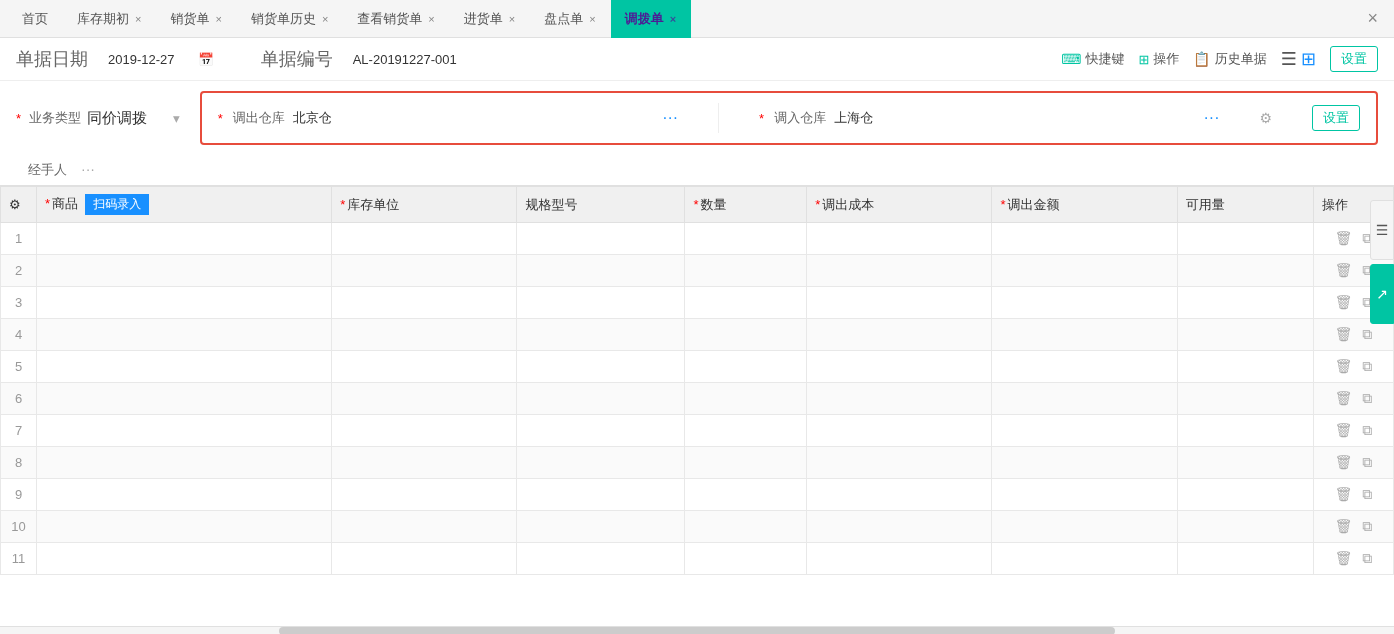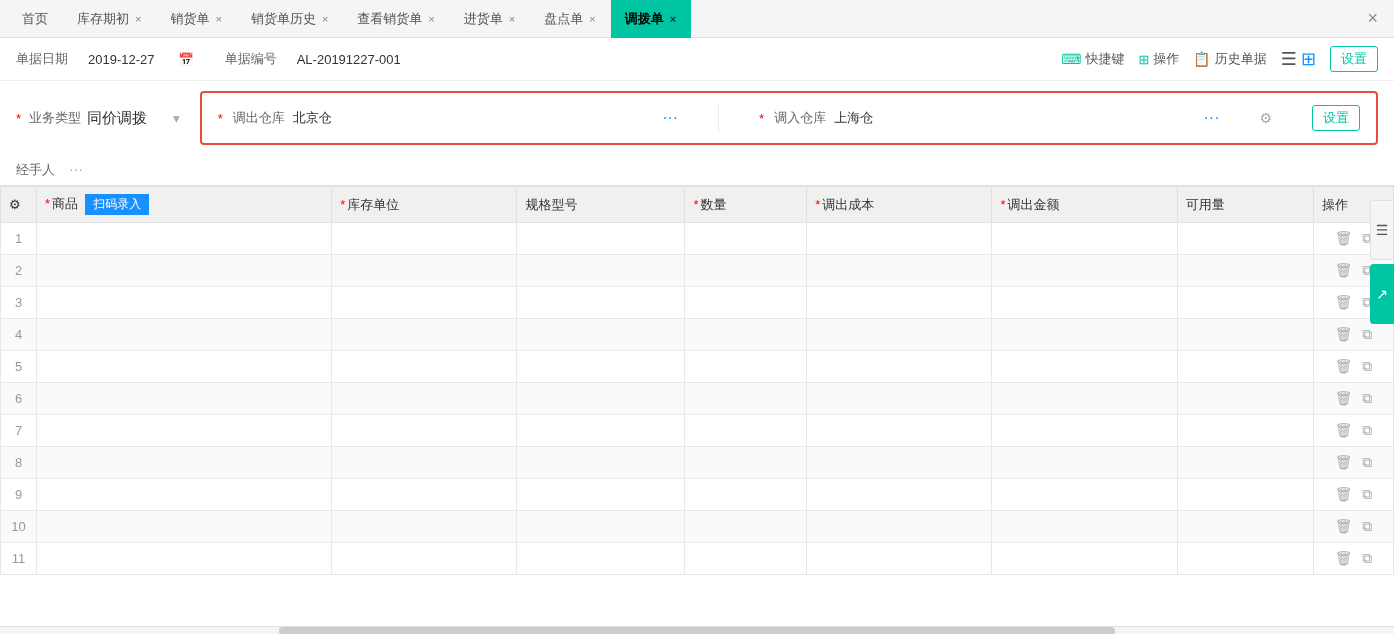--- a/index.html
+++ b/index.html
@@ -10,36 +10,36 @@
       display: flex; align-items: center; border-bottom: 1px solid #e0e0e0;
       background: #f5f5f5; height: 38px; padding: 0 8px;
     }
     .tab-item {
       display: flex; align-items: center; padding: 0 14px; height: 38px;
       cursor: pointer; font-size: 13px; color: #555; white-space: nowrap;
       border-right: 1px solid transparent;
       position: relative;
     }
     .tab-item.active {
-      background: #00c5a3; color: #000000; font-weight: bold;
+      background: #00c5a3; color: #4c1d95; font-weight: bold;
     }
     .tab-close {
       margin-left: 6px; font-size: 11px; cursor: pointer; opacity: 0.7;
     }
     .tab-bar-close {
       margin-left: auto; font-size: 18px; cursor: pointer; color: #888;
       padding: 0 8px;
     }
 
     
     .toolbar-row {
       display: flex; align-items: center; padding: 8px 16px;
       border-bottom: 1px solid #eee; gap: 20px; flex-wrap: wrap;
     }
-    .toolbar-label { color: #666; font-size: 13px; text-align: right; }
+    .toolbar-label { color: #666; font-size: 18px; text-align: right; }
     .toolbar-value { color: #333; font-weight: 500; font-size: 13px; }
     .toolbar-icon { color: #aaa; margin-left: 4px; cursor: pointer; font-size: 13px; }
     .toolbar-right {
       margin-left: auto; display: flex; align-items: center; gap: 14px; font-size: 13px; color: #555;
     }
     .toolbar-right-item {
       display: flex; align-items: center; gap: 4px; cursor: pointer; color: #555;
     }
     .toolbar-right-item .icon { font-size: 14px; color: #00c5a3; }
     .btn-setting {
@@ -72,21 +72,21 @@
     .wh-divider { width: 1px; background: #eee; height: 30px; }
 
     
     .setting-btn {
       border: 1px solid #00c5a3; color: #00c5a3; background: #fff;
       border-radius: 3px; padding: 3px 10px; cursor: pointer; font-size: 13px;
       white-space: nowrap;
     }
 
     
-    .form-row2 { display: flex; align-items: flex-start; padding: 6px 16px; gap: 10px; }
+    .form-row2 { display: flex; align-items: flex-start; padding: 6px 16px; gap: 10px; margin-left: 12px; }
 
     
     .data-table-wrap { flex: 1; overflow: auto; border-top: 1px solid #e0e0e0; }
     .data-table {
       width: 100%; border-collapse: collapse; font-size: 13px;
     }
     .data-table thead tr {
       background: #f0f0f0; height: 36px;
     }
     .data-table thead th {
@@ -164,21 +164,21 @@
   </div>
   <span class="tab-bar-close">×</span>
 </div>
 
 <div class="main-content">
 
   <div class="toolbar-row">
     <span class="toolbar-label">单据日期</span>
     <span class="toolbar-value">2019-12-27</span>
     <span class="toolbar-icon">📅</span>
-    <span class="toolbar-label" style="margin-left:10px;">单据编号</span>
+    <span class="toolbar-label" style="margin-left:26px;">单据编号</span>
     <span class="toolbar-value">AL-20191227-001</span>
 
     <div class="toolbar-right">
       <div class="toolbar-right-item">
         <span class="icon">⌨</span>
         <span>快捷键</span>
       </div>
       <div class="toolbar-right-item">
         <span class="icon" style="font-size:13px;">⊞</span>
         <span>操作</span>

